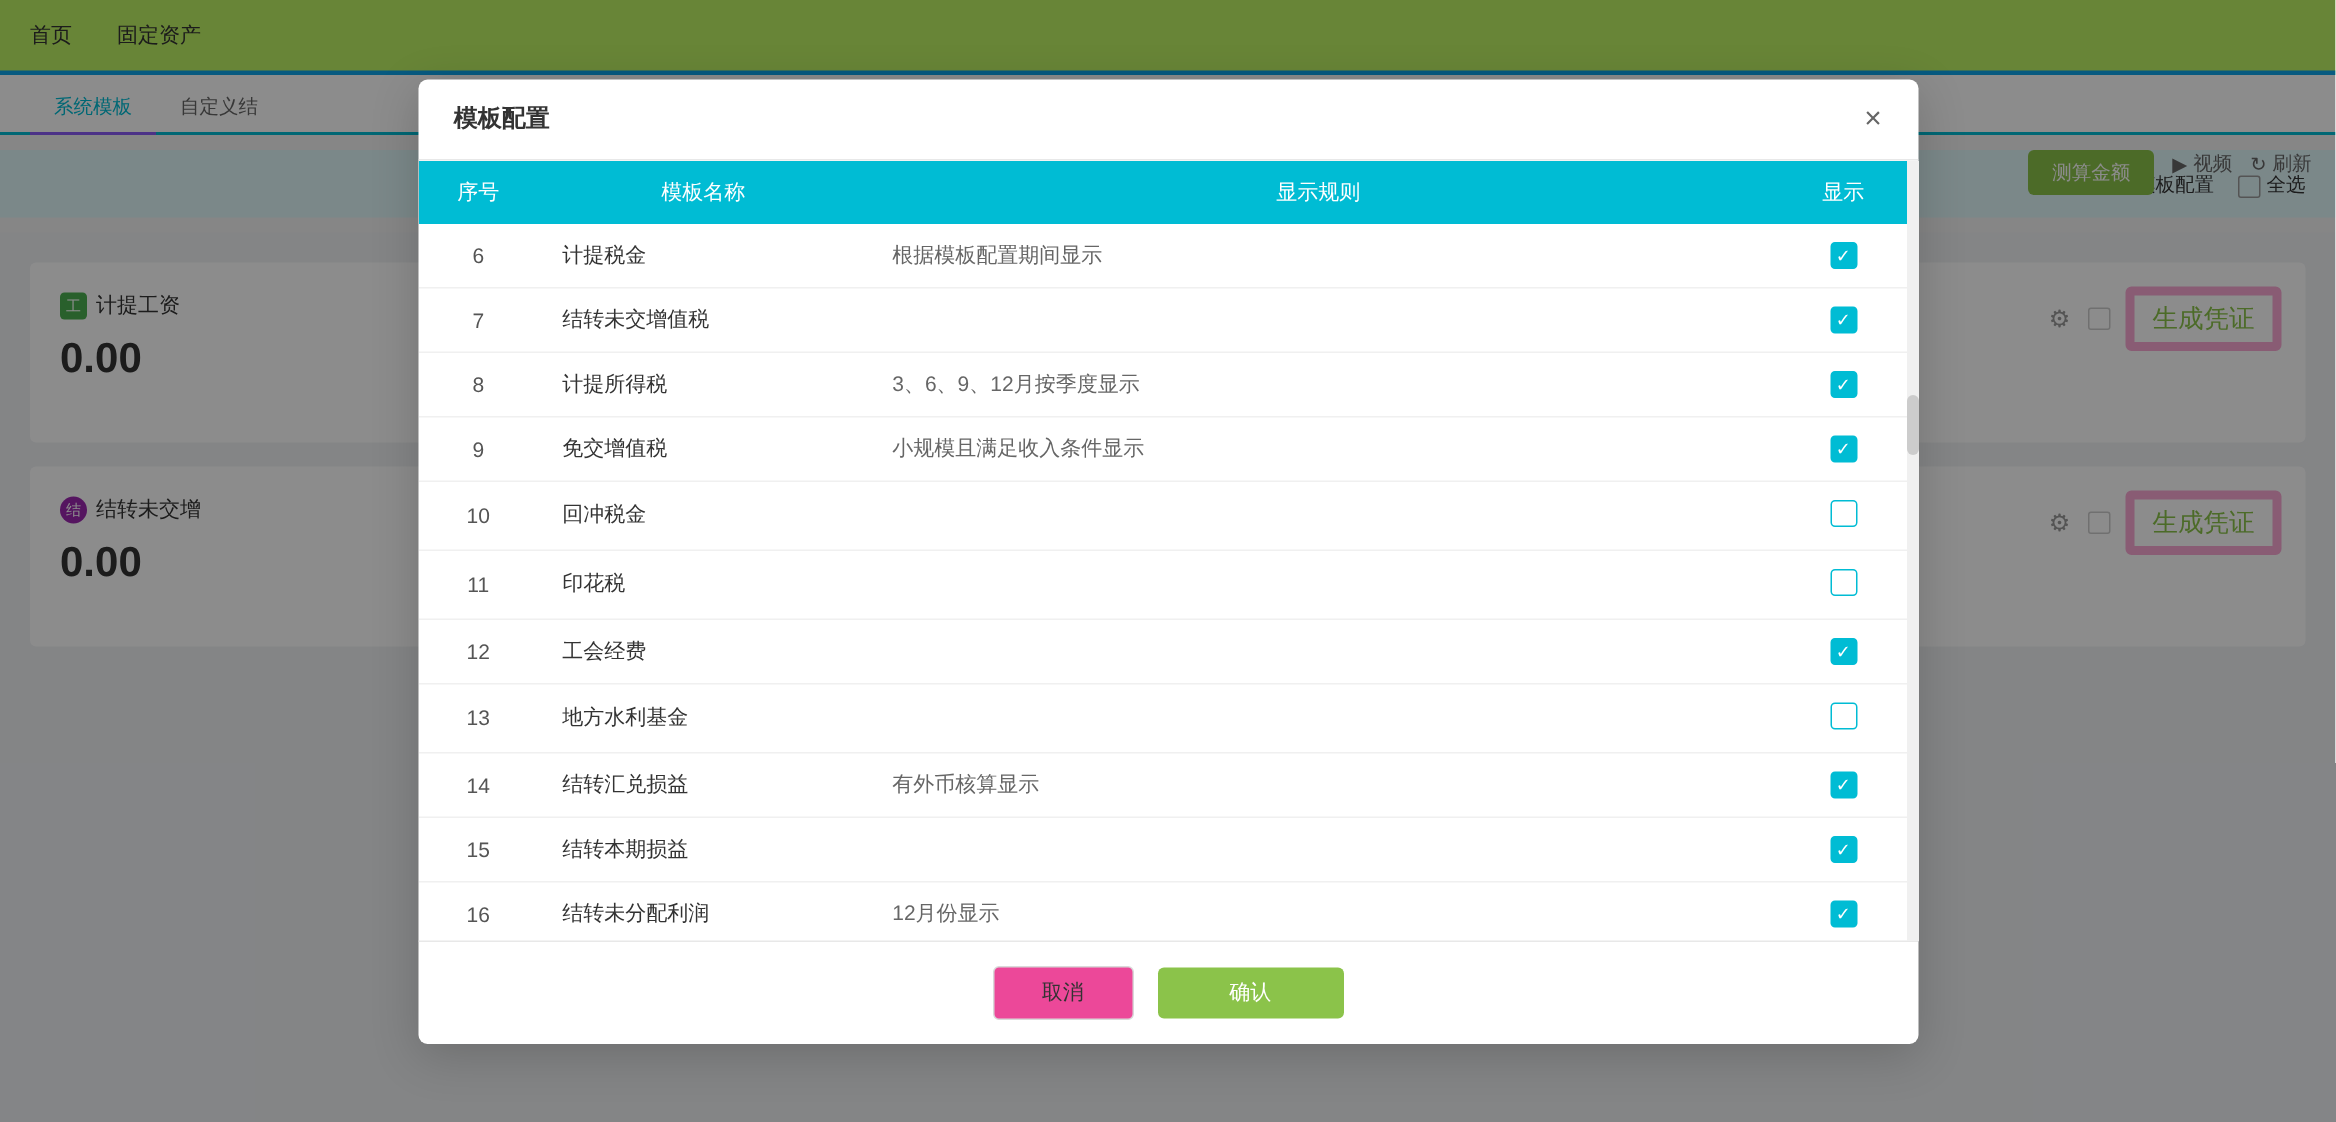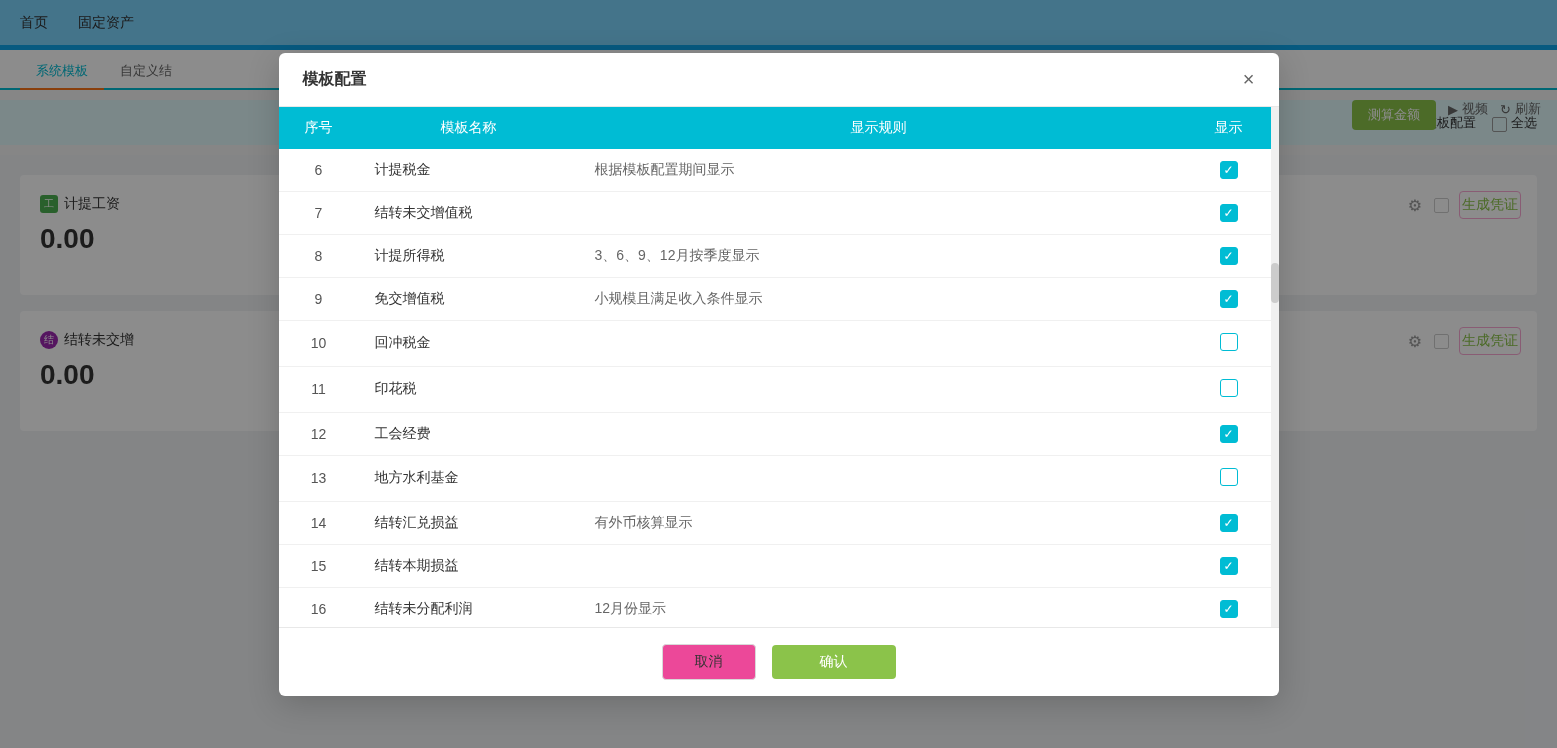--- a/index.html
+++ b/index.html
@@ -19,26 +19,26 @@
       top: 0; left: 0;
       width: 100%; height: 100%;
       background: #f5f5f5;
     }
 
     
     .top-nav {
       position: absolute;
       top: 0; left: 0; right: 0;
       height: 50px;
-      background: #7dd3fc;
+      background: #bef264;
       display: flex;
       align-items: center;
       padding: 0 20px;
       gap: 30px;
-      border-bottom: 5px solid #0ea5e9;
+      border-bottom: 3px solid #0ea5e9;
     }
     .nav-item {
       color: #333;
       font-size: 14px;
       cursor: pointer;
     }
 
     
     .tab-bar {
       position: absolute;
@@ -51,21 +51,21 @@
       border-bottom: 2px solid #00bcd4;
     }
     .tab-item {
       padding: 8px 16px;
       cursor: pointer;
       color: #666;
       font-size: 13px;
     }
     .tab-item.active {
       color: #00bcd4;
-      border-bottom: 2px solid #f97316;
+      border-bottom: 2px solid #8b5cf6;
       margin-bottom: -2px;
       text-align: center;
     }
     .btn-calc {
       background: #8bc34a;
       color: #fff;
       border: none;
       padding: 6px 16px;
       border-radius: 4px;
       cursor: pointer;
@@ -133,27 +133,27 @@
       color: #333;
     }
     .card-actions {
       position: absolute;
       top: 16px; right: 16px;
       display: flex;
       align-items: center;
       gap: 10px;
     }
     .btn-generate {
-      border: 1px solid #f9a8d4;
+      border: 6px solid #f9a8d4;
       color: #8bc34a;
       background: transparent;
-      padding: 4px 2px;
+      padding: 4px 12px;
       border-radius: 4px;
       cursor: pointer;
-      font-size: 14px;
+      font-size: 17px;
     }
 
     
     .sub-toolbar {
       position: absolute;
       top: 100px; left: 0; right: 0;
       height: 45px;
       background: #e0f7fa;
       display: flex;
       align-items: center;

